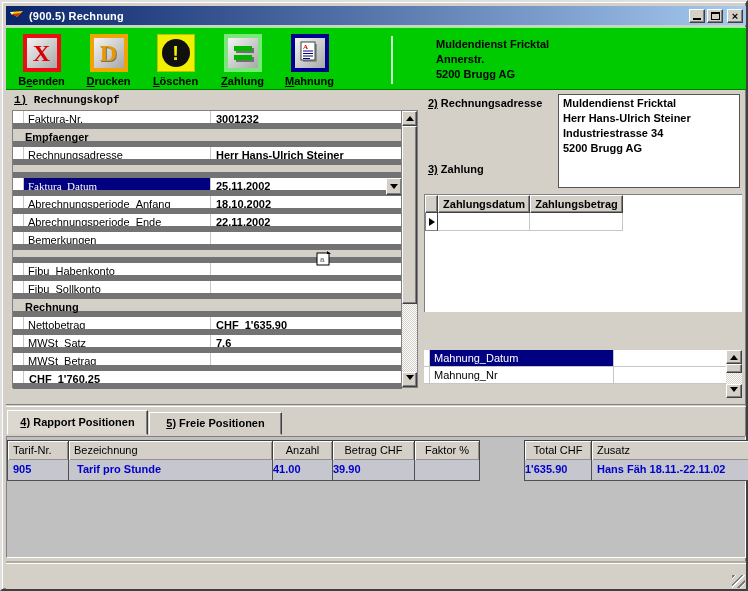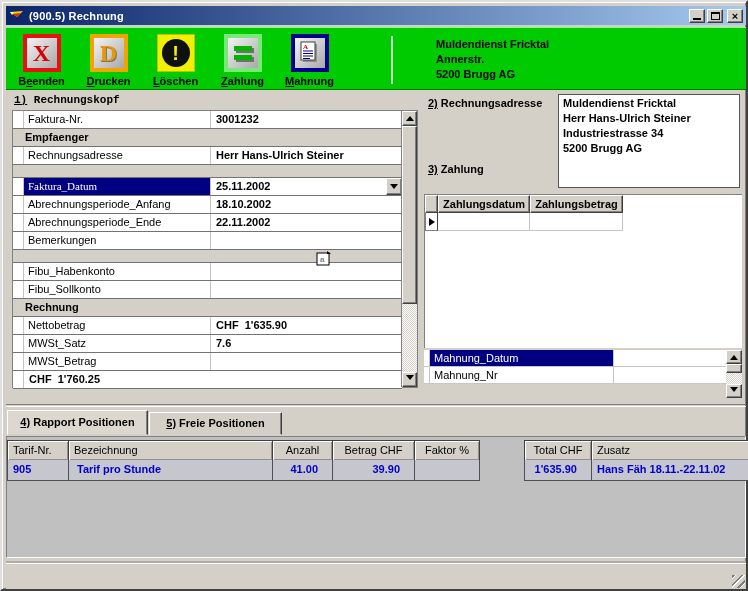--- a/index.html
+++ b/index.html
@@ -44,21 +44,21 @@
   .hk { text-decoration:underline; }
   .tb-sep { position:absolute; left:385px; top:8px; width:2px; height:48px; background:#c8ffc8; }
   .company { position:absolute; left:430px; top:9px; font-weight:bold; line-height:15px; }
 
   
   .panel-title { position:absolute; font-weight:bold; }
   .lp-title { left:12px; top:92px;font-family:Liberation Mono, monospace; }
   .grid { position:absolute; left:10px; top:108px; width:406px; height:278px; background:#fff;
     border:1px solid #808080; }
   .g-rows { position:absolute; left:0; top:0; width:389px; height:100%; }
-  .g-row { display:flex; height:18px; border-bottom:1px solid #737373; background:#fff; }
+  .g-row { display:flex; height:18px; border-bottom:6px solid #737373; background:#fff; }
   .g-row.spacer { height:13px; background:var(--panel-bg,#d4d0c8); }
   .g-row.section { background:var(--panel-bg,#d4d0c8); font-weight:bold; }
   .g-row.section .g-full { padding-left:12px; line-height:17px; }
   .g-sel { width:11px; border-right:1px solid #c6c6c6; }
   .g-label { width:187px; border-right:1px solid #c6c6c6; padding-left:4px; line-height:17px;
     white-space:nowrap; overflow:hidden; }
   .g-value { flex:1; padding-left:5px; line-height:17px; font-weight:bold; white-space:pre; position:relative; }
   .g-row.selected .g-label { background:var(--selection,#000080); color:#fff;font-family:Liberation Serif, serif; }
   .dd-btn { position:absolute; right:0; top:0; width:16px; height:17px; background:#d4d0c8;
     border:1px solid; border-color:#fff #404040 #404040 #fff; box-shadow:inset -1px -1px 0 #808080;
@@ -75,21 +75,21 @@
     box-shadow:inset -1px -1px 0 #808080; display:flex; align-items:center; justify-content:center; flex:none; }
   .sb-thumb { background:#d4d0c8; border:1px solid; border-color:#fff #404040 #404040 #fff;
     box-shadow:inset -1px -1px 0 #808080; flex:none; }
   .sb-track { flex:1; background:repeating-conic-gradient(#ffffff 0% 25%, #d4d0c8 0% 50%) 0 0/2px 2px; }
 
   
   .rp-label2 { left:426px; top:95px; }
   .rp-label3 { left:426px; top:161px; }
   .addr-box { position:absolute; left:556px; top:92px; width:182px; height:94px; background:#fff;
     border:1px solid #555; padding:1px 4px; font-weight:bold; line-height:15px; }
-  .zahlung-box { position:absolute; left:422px; top:192px; width:318px; height:154px; background:#fff;
+  .zahlung-box { position:absolute; left:422px; top:192px; width:318px; height:118px; background:#fff;
     border-top:1px solid #808080; border-left:1px solid #808080; }
   .z-hrow { display:flex; }
   .z-hcell { height:18px; background:#d4d0c8; border:1px solid; border-color:#fff #404040 #404040 #fff;
     box-shadow:inset -1px -1px 0 #808080; font-weight:bold; text-align:center; line-height:16px; flex:none; }
   .z-sel-h { width:13px; }
   .z-c1 { width:92px; }
   .z-c2 { width:93px; }
   .z-drow { display:flex; height:18px; }
   .z-sel { width:13px; border-right:1px solid #404040; border-bottom:1px solid #808080; border-left:1px solid #808080;
     display:flex; align-items:center; justify-content:center; }
@@ -119,21 +119,21 @@
   .p-data { top:23px; }
   .p-cell { height:21px; line-height:19px; flex:none; margin-left:-1px; white-space:nowrap; overflow:hidden; }
   .p-head .p-cell { background:#d4d0c8; border:1px solid #404040;
     box-shadow:inset 1px 1px 0 #fff, inset -1px -1px 0 #909090; }
   .p-data .p-cell { background:#c6c6ce; border:1px solid #505050; border-top:none;
     color:var(--row-blue,#0000cc); font-weight:bold; }
   .c0 { width:62px; } .c1 { width:205px; } .c2 { width:61px; } .c3 { width:83px; }
   .c4 { width:66px; } .c5 { width:68px;margin-left:44px; } .c6 { width:207px; }
   .al { padding-left:5px; text-align:left; }
   .ac { text-align:center; }
-  .ar { padding-right:14px; text-align:right; }
+  .ar { padding-right:14px; }
   .p-data .c1 { padding-left:8px; }
 
   
   .statusbar { position:absolute; left:4px; top:561px; width:740px; height:26px; background:var(--panel-bg,#d4d0c8);
     border-top:1px solid #fff; box-shadow:0 -2px 0 #b0aca4; }
   .grip { position:absolute; right:1px; bottom:1px; width:13px; height:13px;
     background:repeating-linear-gradient(-45deg, rgba(0,0,0,0) 0 3px, #fff 3px 4px, #808080 4px 6px); }
 
   svg { display:block; }
 </style>

